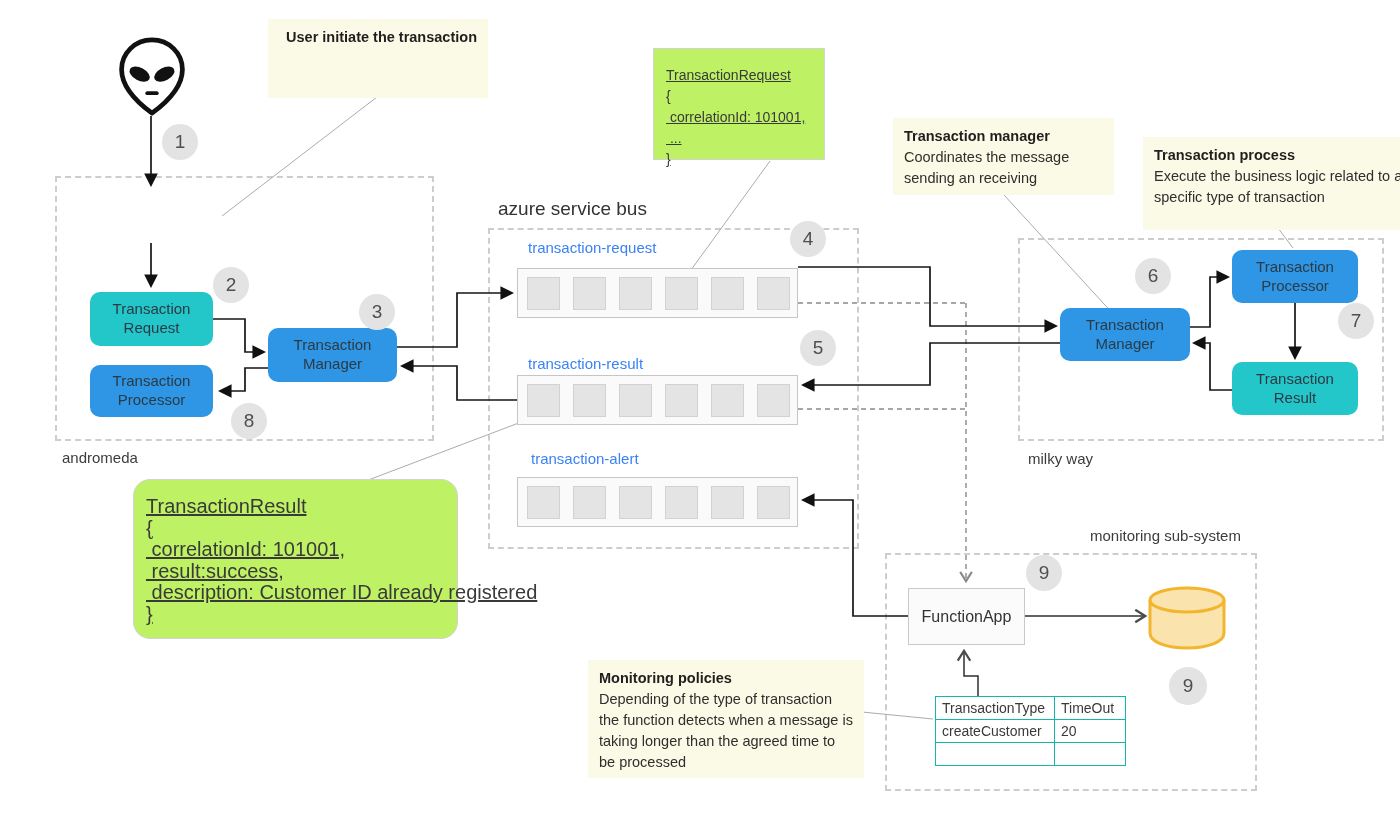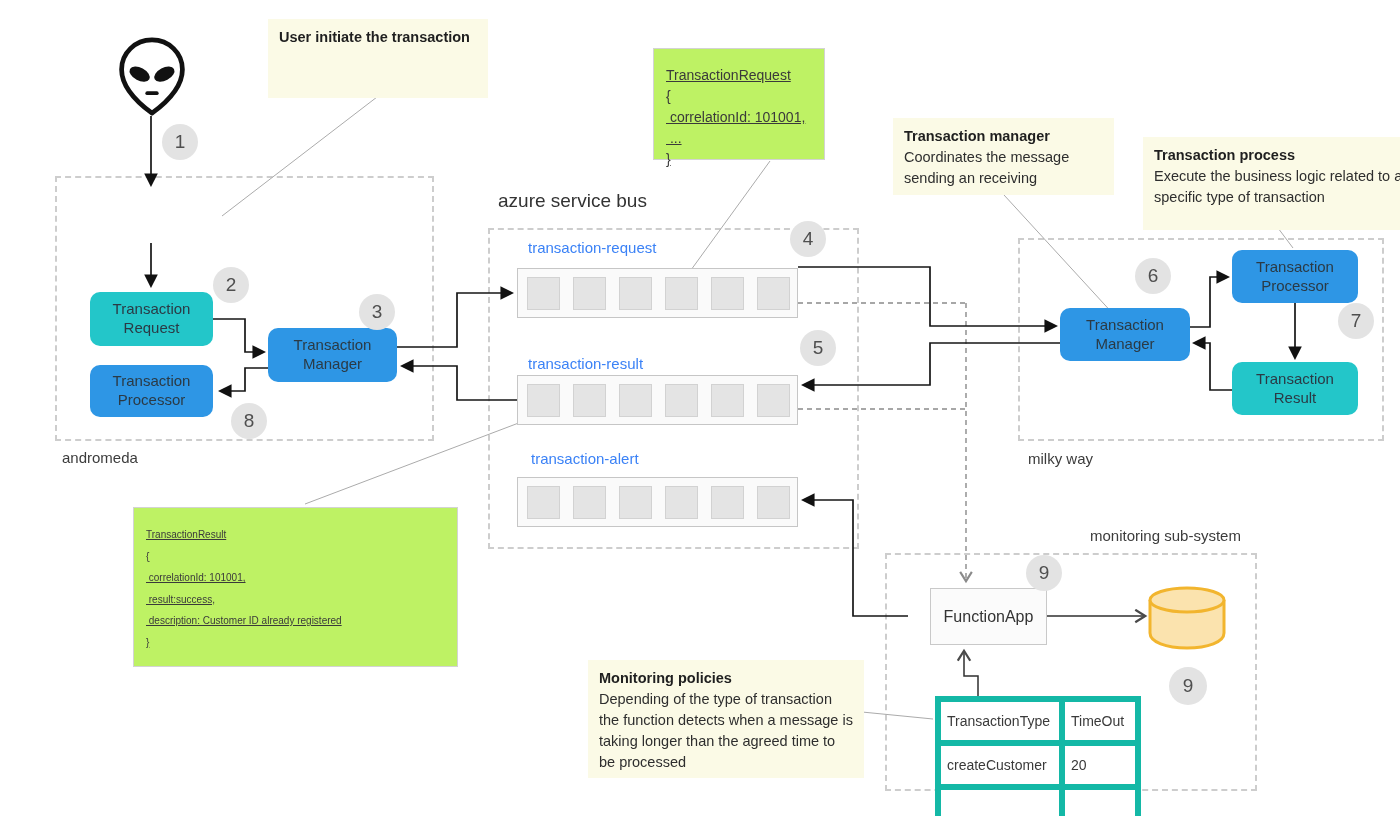--- a/index.html
+++ b/index.html
@@ -47,21 +47,21 @@
   .slot{width:33px;height:33px;background:var(--queue-slot,#e4e4e4);border:1px solid #d2d2d2;box-sizing:border-box;flex:none;}
   .q-label{position:absolute;font-size:15px;color:#3b82f6;}
   .bus-title{position:absolute;font-size:19px;color:#333;}
   
   .plainbox{
     position:absolute;background:#fbfbfb;border:1px solid #c9c9c9;box-sizing:border-box;
     display:flex;align-items:center;justify-content:center;font-size:16px;color:#333;
   }
   
   table.tt{position:absolute;border-collapse:collapse;background:#fff;font-size:14px;color:#3a3a3a;}
-  table.tt td{border:6px solid #14b8a6;height:22px;padding:8px 6px;vertical-align:middle;}
+  table.tt td{border:1px solid #14b8a6;height:22px;padding:0 6px;vertical-align:middle;}
   .svg-layer{position:absolute;left:0;top:0;}
 </style>
 </head>
 <body>
 
 <div class="canvas">
 
   <div class="group" style="left:55px;top:176px;width:375px;height:261px;"></div>
   <div class="group" style="left:488px;top:228px;width:367px;height:317px;"></div>
   <div class="group" style="left:1018px;top:238px;width:362px;height:199px;"></div>
@@ -126,21 +126,21 @@
       <span>Transaction Request</span>
     </div>
   <div class="node blue" style="left:268px;top:328px;width:129px;height:54px;">
       <span>Transaction Manager</span>
     </div>
   <div class="node blue" style="left:90px;top:365px;width:123px;height:52px;">
       <span>Transaction Processor</span>
     </div>
   <div class="group-label" style="left:62px;top:449px;">andromeda</div>
 
-  <div class="bus-title" style="left:498px;top:190px;">azure service bus</div>
+  <div class="bus-title" style="left:498px;top:198px;">azure service bus</div>
 
   <div class="q-label" style="left:528px;top:239px;">transaction-request</div>
   <div class="queue" style="left:517px;top:268px;">
     <span class="slot"></span>
       <span class="slot"></span>
       <span class="slot"></span>
       <span class="slot"></span>
       <span class="slot"></span>
       <span class="slot"></span>
   </div>
@@ -170,21 +170,21 @@
     </div>
   <div class="node blue" style="left:1232px;top:250px;width:126px;height:53px;">
       <span>Transaction Processor</span>
     </div>
   <div class="node teal" style="left:1232px;top:362px;width:126px;height:53px;">
       <span>Transaction Result</span>
     </div>
   <div class="group-label" style="left:1028px;top:450px;">milky way</div>
 
   <div class="group-label" style="left:1090px;top:527px;">monitoring sub-system</div>
-  <div class="plainbox" style="left:908px;top:588px;width:117px;height:57px;margin-left:22px;">
+  <div class="plainbox" style="left:908px;top:588px;width:117px;height:57px;">
       <span>FunctionApp</span>
     </div>
 
   <svg class="abs" style="left:1146px;top:585px;" width="82" height="66" viewBox="0 0 82 66">
     <path d="M4,15 L4,48 C4,57 20,63 41,63 C62,63 78,57 78,48 L78,15" fill="#fbe3ae" stroke="#f2b52e" stroke-width="3"></path>
     <ellipse cx="41" cy="15" rx="37" ry="12" fill="#fbe3ae" stroke="#f2b52e" stroke-width="3"></ellipse>
   </svg>
 
   <table class="tt" style="left:935px;top:696px;">
     <tbody>
@@ -204,30 +204,30 @@
     </table>
 
   <div class="code" style="left:653px;top:48px;width:172px;height:112px;">
     <div>TransactionRequest</div>
     <div>{</div>
     <div> correlationId: 101001,</div>
     <div> ...</div>
     <div>}</div>
   </div>
 
-  <div class="code" style="left:133px;top:507px;width:325px;height:160px;font-size:10px;line-height:21.5px;">
+  <div class="code" style="left:133px;top:479px;width:325px;height:160px;font-size:20px;line-height:21.5px;border-radius:17px;">
     <div>TransactionResult</div>
     <div>{</div>
     <div> correlationId: 101001,</div>
     <div> result:success,</div>
     <div> description: Customer ID already registered</div>
     <div>}</div>
   </div>
 
-  <div class="note" style="left:268px;top:19px;width:220px;height:79px;">
+  <div class="note" style="left:268px;top:19px;width:220px;height:79px;text-align:right;">
     <div class="t">User initiate the transaction</div>
   </div>
   <div class="note" style="left:893px;top:118px;width:221px;height:77px;">
     <div class="t">Transaction manager</div>
     <div>Coordinates the message sending an receiving</div>
   </div>
   <div class="note" style="left:1143px;top:99px;width:291px;height:93px;margin-top:38px;">
     <div class="t">Transaction process</div>
     <div>Execute the business logic related to a specific type of transaction</div>
   </div>

